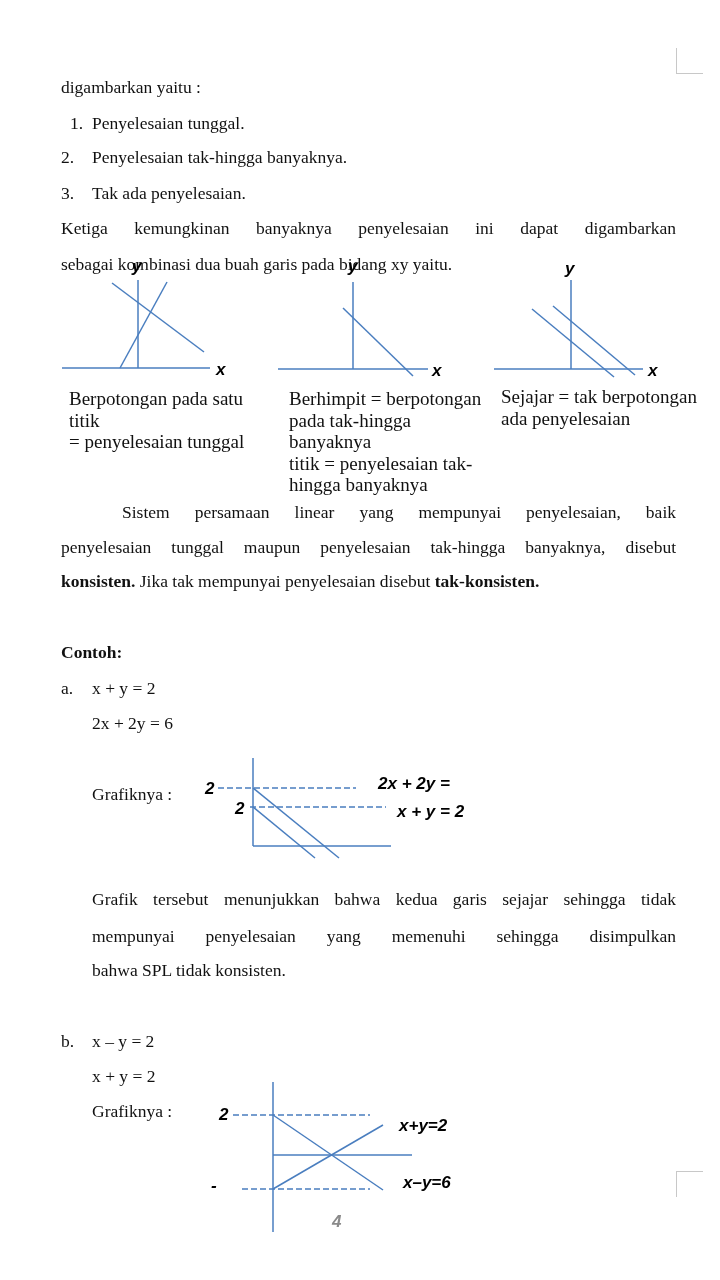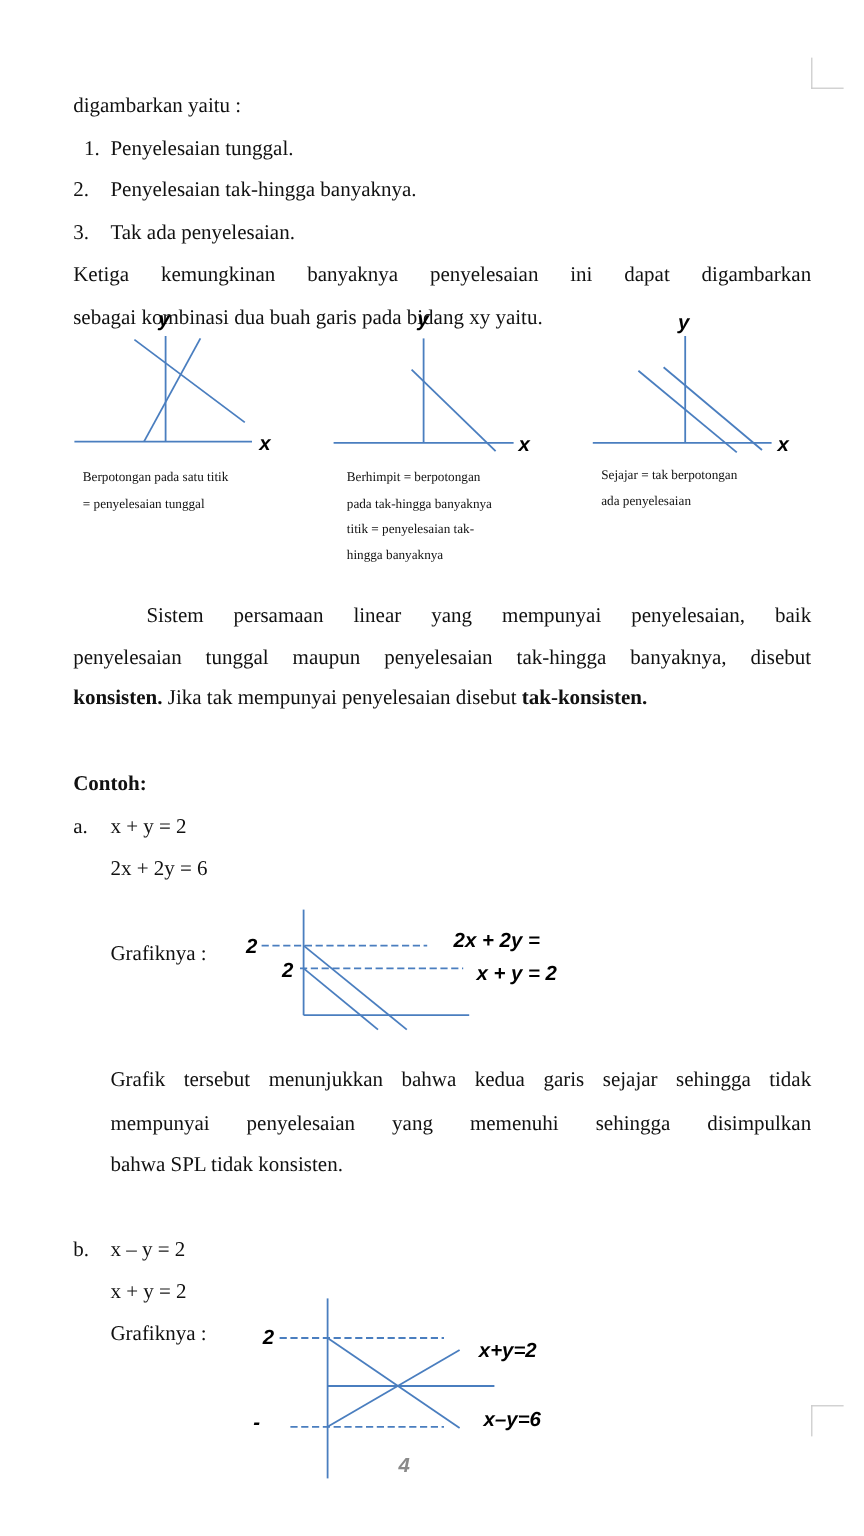--- a/index.html
+++ b/index.html
@@ -5,21 +5,21 @@
   html, body { margin: 0; padding: 0; }
   body {
     width: 720px; height: 1280px; position: relative; overflow: hidden;
     background: #ffffff; color: #111111;
     font-family: "Liberation Serif", serif;
   }
   .abs { position: absolute; white-space: nowrap; }
   .txt { font-size: 17.5px; line-height: 22px; }
   .just { text-align: justify; text-align-last: justify; white-space: normal; }
   .bold { font-weight: bold; }
-  .cap { font-size: 11px; line-height: 21.5px; white-space: normal; }
+  .cap { font-size: 19px; line-height: 21.5px; white-space: normal; }
   .lbl { font-family: "Liberation Sans", sans-serif; font-weight: bold; font-style: italic; font-size: 17px; position: absolute; color: #000; }
   .corner { position: absolute; border-color: #c8c8c8; border-style: solid; border-width: 0; }
   svg { position: absolute; left: 0; top: 0; }
   .pagenum { font-family: "Liberation Sans", sans-serif; font-weight: bold; font-style: italic; color: #8a8a8a; font-size: 17px; position: absolute; }
 </style>
 </head>
 <body>
 
 <div class="corner" style="left:676px; top:48px; width:26px; height:25px; border-left-width:1.5px; border-bottom-width:1.5px;"></div>
 <div class="corner" style="left:676px; top:1171px; width:26px; height:25px; border-left-width:1.5px; border-top-width:1.5px;"></div>

